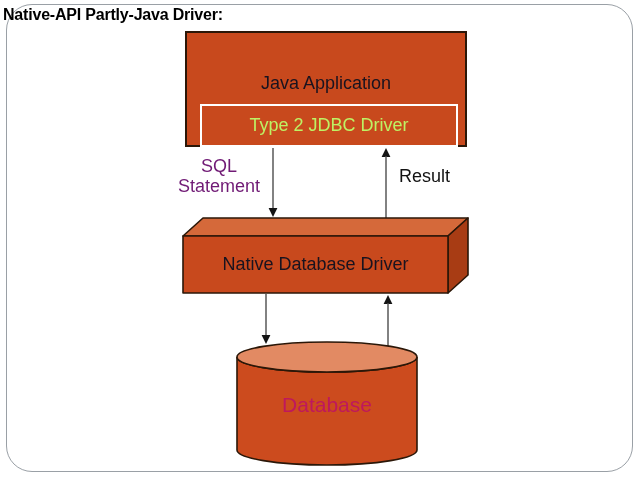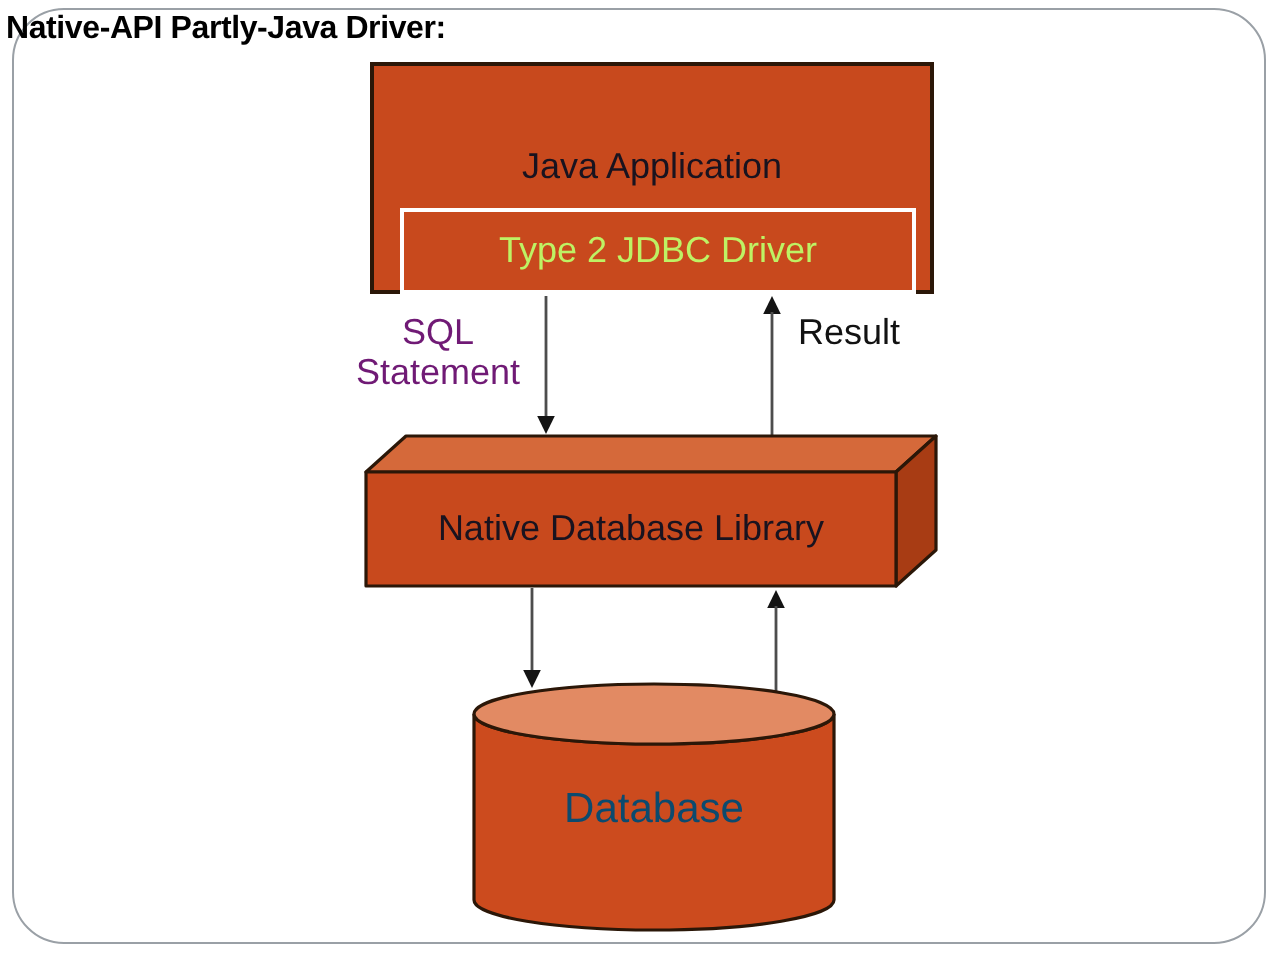--- a/index.html
+++ b/index.html
@@ -90,36 +90,36 @@
     font-size: 18px;
     color: #19131f;
   }
   .database-label {
     position: absolute;
     left: 237px;
     top: 393px;
     width: 180px;
     text-align: center;
     font-size: 21px;
-    color: #0c4a6e;
+    color: #be185d;
   }
   .sql-label {
     position: absolute;
     left: 171px;
     top: 156px;
     width: 96px;
     text-align: center;
     font-size: 18px;
     line-height: 20px;
     color: #701a75;
   }
   .result-label {
     position: absolute;
     left: 399px;
-    top: 156px;
+    top: 166px;
     font-size: 18px;
     color: #121212;
     white-space: nowrap;
   }
 </style>
 </head>
 <body>
 
 <div class="stage">
 
@@ -161,21 +161,21 @@
     </g>
   </svg>
 
   <div class="app-box">
     <div class="app-box-label">Java Application</div>
     <div class="driver-box">
       <span>Type 2 JDBC Driver</span>
     </div>
   </div>
 
-  <div class="native-box-label">Native Database Library</div>
+  <div class="native-box-label">Native Database Driver</div>
 
   <div class="database-label">Database</div>
 
   <div class="sql-label">SQL Statement</div>
 
   <div class="result-label">Result</div>
 
 </div>
 
 </body></html>

